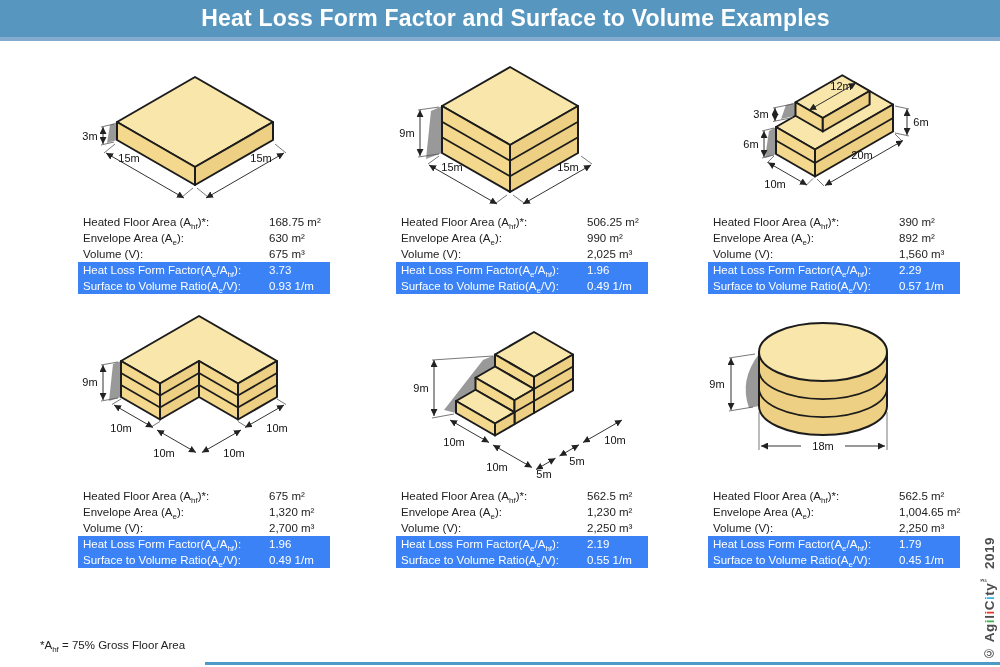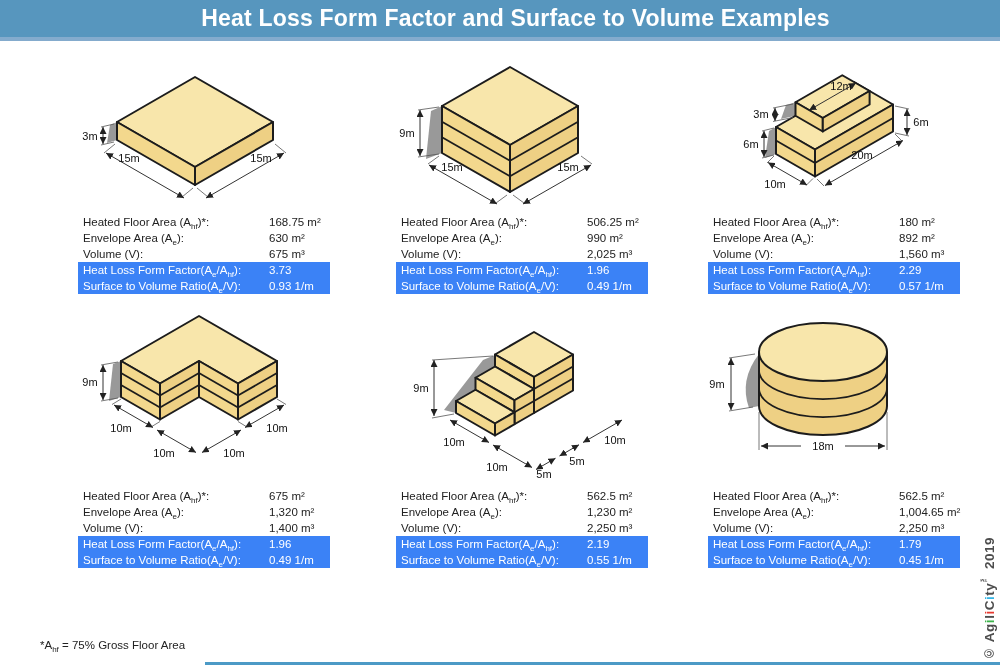--- a/index.html
+++ b/index.html
@@ -213,21 +213,21 @@
               <line class="ext" x1="226" y1="77" x2="233" y2="84"></line>
             <line class="dim" x1="156" y1="128.5" x2="234" y2="83.5" marker-start="url(#arr)" marker-end="url(#arr)"></line>
             <text class="dimtext" x="193" y="102">20m</text>
           </g>
         </g>
       </svg>
     </div>
     <div class="stats">
         <div class="row">
           <span class="lbl">Heated Floor Area (A<sub>hf</sub>)*:</span>
-          <span class="val">180 m²</span>
+          <span class="val">390 m²</span>
         </div>
         <div class="row">
           <span class="lbl">Envelope Area (A<sub>e</sub>):</span>
           <span class="val">892 m²</span>
         </div>
         <div class="row">
           <span class="lbl">Volume (V):</span>
           <span class="val">1,560 m³</span>
         </div>
         <div class="row hl">
@@ -286,21 +286,21 @@
         <div class="row">
           <span class="lbl">Heated Floor Area (A<sub>hf</sub>)*:</span>
           <span class="val">675 m²</span>
         </div>
         <div class="row">
           <span class="lbl">Envelope Area (A<sub>e</sub>):</span>
           <span class="val">1,320 m²</span>
         </div>
         <div class="row">
           <span class="lbl">Volume (V):</span>
-          <span class="val">1,400 m³</span>
+          <span class="val">2,700 m³</span>
         </div>
         <div class="row hl">
           <span class="lbl">Heat Loss Form Factor(A<sub>e</sub>/A<sub>hf</sub>):</span>
           <span class="val">1.96</span>
         </div>
         <div class="row hl">
           <span class="lbl">Surface to Volume Ratio(A<sub>e</sub>/V):</span>
           <span class="val">0.49 1/m</span>
         </div>
       </div>

